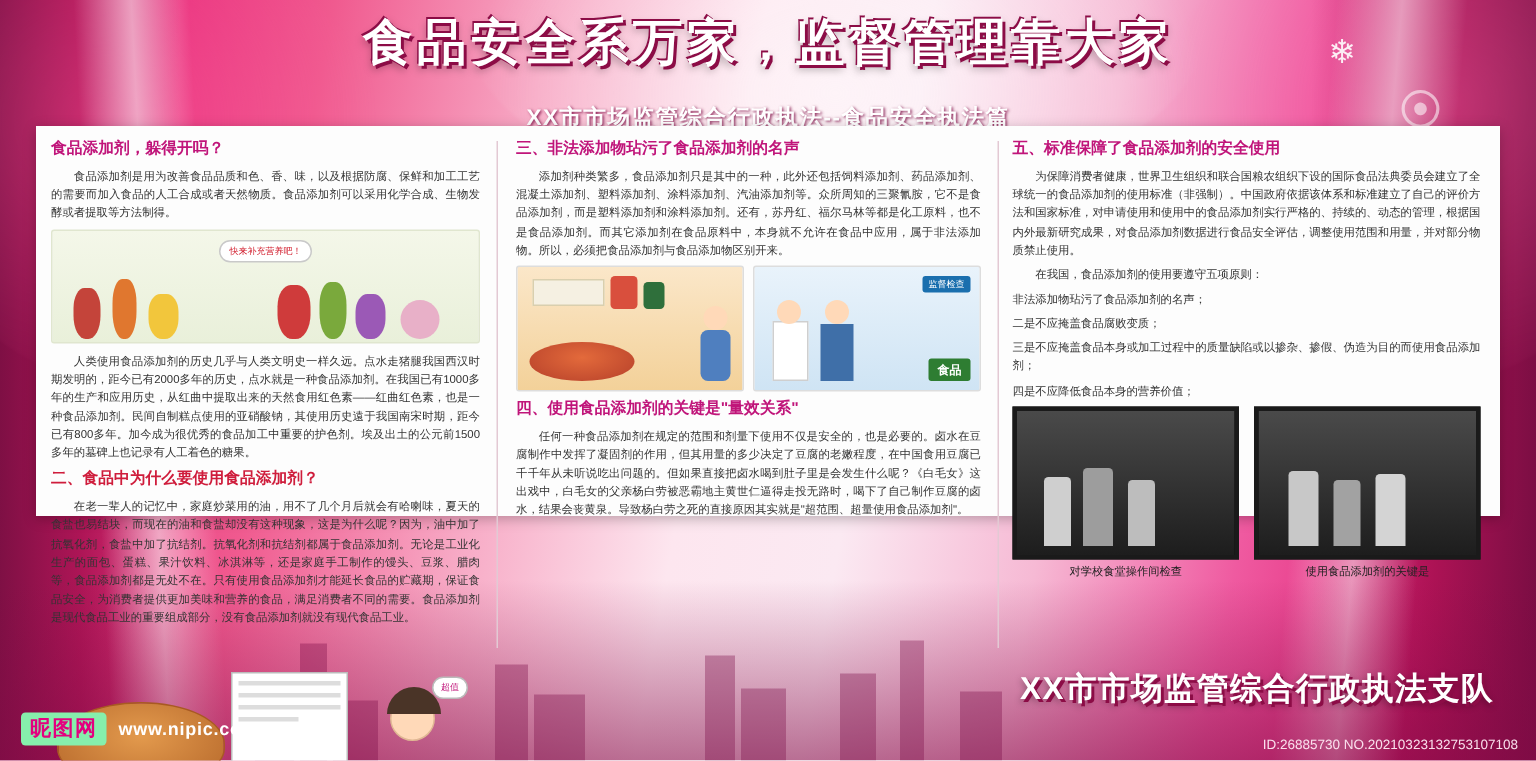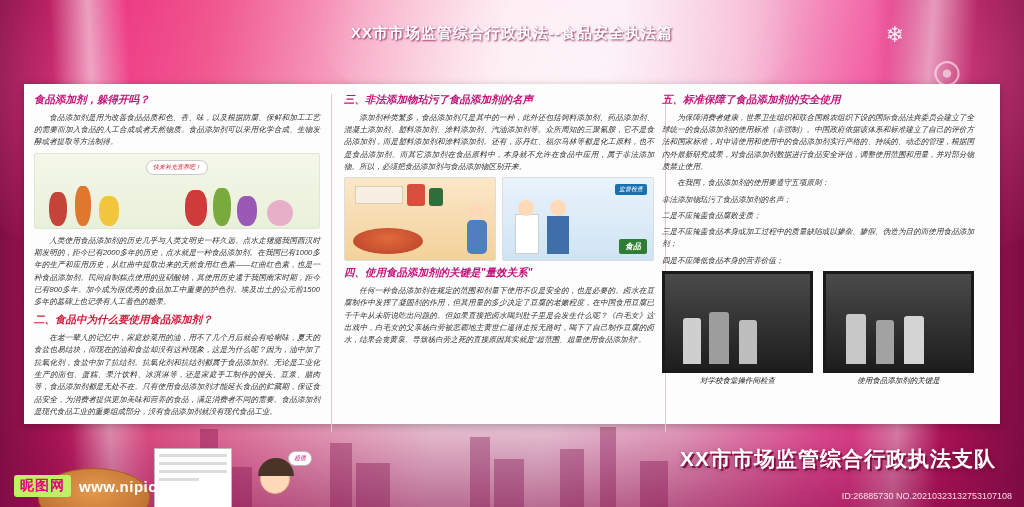--- a/index.html
+++ b/index.html
@@ -55,29 +55,28 @@
     font-family:"DejaVu Sans","Liberation Sans",sans-serif;
   }
   .sub-title-wrap{margin-top:18px;}
   .sub-title{
     display:inline-block;font-size:15px;font-weight:bold;color:#ffffff;letter-spacing:1px;
     text-shadow:1px 1px 2px rgba(120,0,60,.85);
   }
 
   
   .panel{
-    position:absolute;left:24px;top:84px;width:976px;height:340px;
+    position:absolute;left:24px;top:84px;width:976px;height:260px;
     background:#fdfdfd;
     box-shadow:0 2px 8px rgba(0,0,0,.25);
-    font-style:italic;
   }
   .col{position:absolute;top:0;height:358px;padding:8px 10px;box-sizing:border-box;}
   .col1{left:0;width:306px;}
   .col2{left:310px;width:330px;}
-  .col3{left:628px;width:332px;}
+  .col3{left:641px;width:332px;}
   .vdiv{position:absolute;top:10px;height:338px;width:1px;background:#e3c9d4;}
 
   h3.sec{
     font-size:10.5px;font-weight:bold;color:#c0157a;margin:0 0 4px 0;line-height:1.5;
   }
   h3.sec.red{color:#cf1d3c;}
   p.body{
     font-size:7.6px;color:#333;line-height:1.62;margin:0 0 4px 0;text-align:justify;
     text-indent:2em;
   }
@@ -132,24 +131,24 @@
   
   .footer-org{
     position:absolute;right:28px;bottom:34px;
     font-size:21px;font-weight:bold;color:#ffffff;letter-spacing:1px;
     text-shadow:2px 2px 0 #8c0c46,0 2px 5px rgba(0,0,0,.4);
   }
   .watermark-left{
     position:absolute;left:14px;bottom:10px;display:flex;align-items:center;gap:8px;
   }
   .wm-logo{
-    background:#bef264;color:#e4007f;font-size:14px;font-weight:bold;
+    background:#86efac;color:#e4007f;font-size:14px;font-weight:bold;
     padding:2px 6px;border-radius:3px;letter-spacing:1px;
   }
-  .wm-url{color:#ffffff;font-size:15px;font-weight:bold;letter-spacing:.5px;}
+  .wm-url{color:#ffffff;font-size:12px;font-weight:bold;letter-spacing:.5px;}
   .id-text{
     position:absolute;right:12px;bottom:6px;color:#ffe9f4;font-size:9px;opacity:.95;
   }
 </style>
 </head>
 <body>
 
 <div id="stage">
 
   <div class="bg-base"></div>
@@ -170,20 +169,21 @@
     <div class="b" style="left:330px;width:22px;height:64px;"></div>
     <div class="b" style="left:356px;width:34px;height:44px;"></div>
     <div class="b" style="left:470px;width:20px;height:70px;"></div>
     <div class="b" style="left:494px;width:30px;height:48px;"></div>
     <div class="b" style="left:560px;width:24px;height:58px;"></div>
     <div class="b" style="left:600px;width:16px;height:80px;"></div>
     <div class="b" style="left:640px;width:28px;height:46px;"></div>
   </div>
 
   <div class="header">
+    <div class="main-title">食品安全系万家，监督管理靠大家</div>
     <div class="sub-title-wrap">
       <span class="sub-title">XX市市场监管综合行政执法--食品安全执法篇</span>
     </div>
   </div>
 
   <div class="panel">
 
     <div class="vdiv" style="left:307px;"></div>
     <div class="vdiv" style="left:641px;"></div>
 

